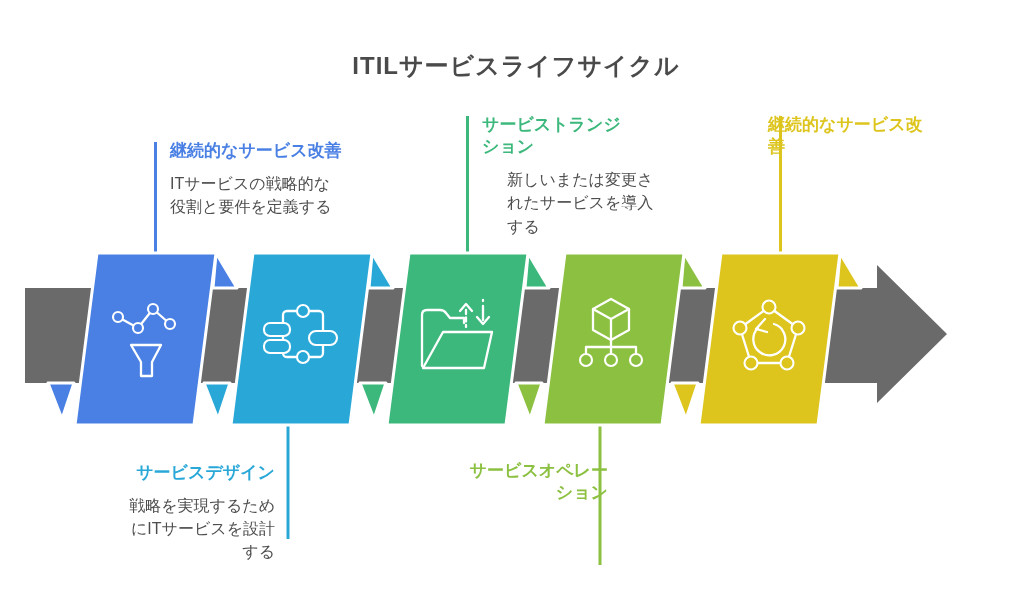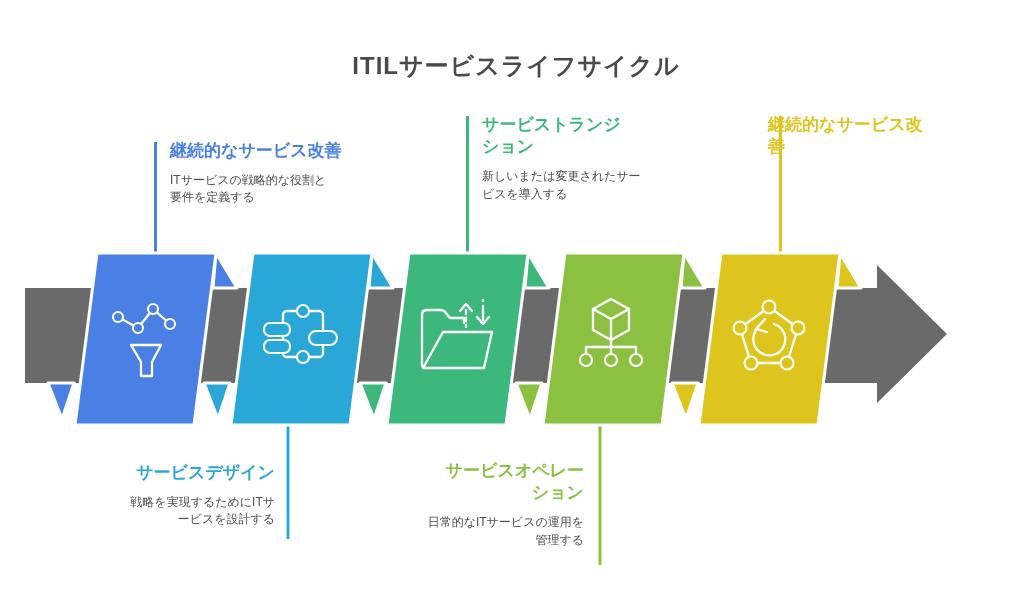--- a/index.html
+++ b/index.html
@@ -11,32 +11,32 @@
     position:absolute;left:0;top:44px;width:1020px;text-align:center;
     font-size:24px;font-weight:700;color:#4a4a4a;margin:6px;letter-spacing:1px;
   }
   svg.diagram{position:absolute;left:0;top:0;}
   .shape{stroke:#ffffff;stroke-width:3;stroke-linejoin:round;}
   .connector{stroke-width:3;}
   .icon{stroke:#ffffff;stroke-width:2.3;fill:none;stroke-linecap:round;stroke-linejoin:round;}
   .icon .fillnode{stroke-width:2.1;}
   .label{position:absolute;}
   .label .heading{font-size:17px;font-weight:700;line-height:1.3;margin:0 0 10px 0;}
-  .label .desc{font-size:12px;line-height:1.45;color:#4d4d4d;margin:0;}
+  .label .desc{font-size:16px;line-height:1.45;color:#4d4d4d;margin:0;}
   .label.top{text-align:left;}
   .label.bottom{text-align:right;}
   
   .s1{left:170px;top:140px;width:190px;}
   .s1 .desc{max-width:166px;}
   .s2{left:95px;top:462px;width:180px;}
   .s2 .desc{max-width:152px;margin-left:auto;text-align:right;}
   .s3{left:482px;top:114px;width:190px;}
   .s3 .heading{max-width:150px;}
-  .s3 .desc{max-width:162px;}
-  .s4{left:404px;top:460px;width:180px;}
+  .s3 .desc{max-width:162px;margin-left:25px;}
+  .s4{left:428px;top:460px;width:180px;}
   .s4 .heading{max-width:146px;margin-left:auto;}
   .s4 .desc{max-width:164px;margin-left:auto;}
   .s5{left:768px;top:114px;width:195px;}
   .s5 .heading{max-width:162px;}
   .s5 .desc{max-width:176px;}
 </style>
 </head>
 <body>
 
 <div>
@@ -137,20 +137,19 @@
     <div class="desc">戦略を実現するためにITサービスを設計する</div>
   </div>
 
   <div class="label top s3">
     <div class="heading" style="color: rgb(60, 184, 124);">サービストランジション</div>
     <div class="desc">新しいまたは変更されたサービスを導入する</div>
   </div>
 
   <div class="label bottom s4">
     <div class="heading" style="color: rgb(140, 192, 64);">サービスオペレーション</div>
-    <div class="desc">日常的なITサービスの運用を管理する</div>
   </div>
 
   <div class="label top s5">
     <div class="heading" style="color: rgb(221, 197, 30);">継続的なサービス改善</div>
   </div>
 
 </div>
 
 </body></html>

